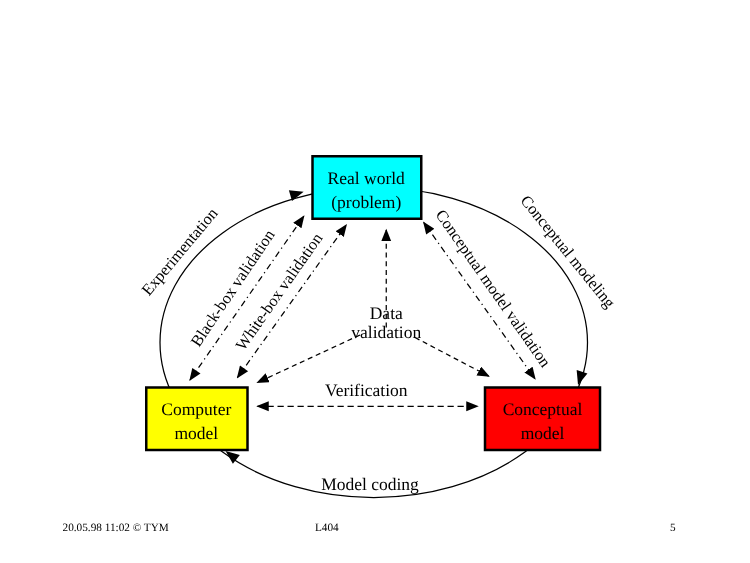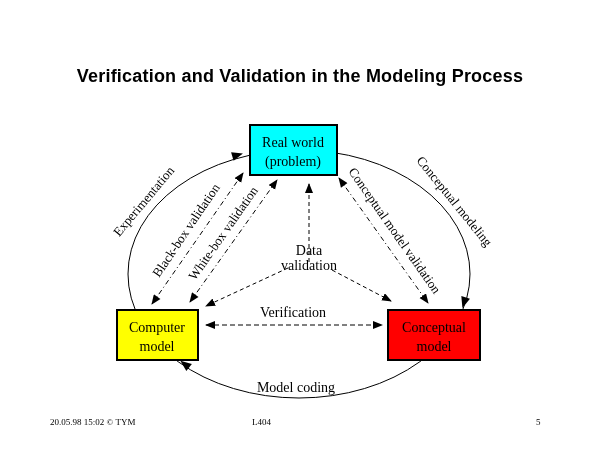--- a/index.html
+++ b/index.html
@@ -17,21 +17,20 @@
   svg text.rlabel{font-size:13px;text-anchor:middle;}
   svg text.node-label{text-anchor:middle;}
   svg text.center-label{text-anchor:middle;}
   .edge{stroke:#000;stroke-width:1;fill:none;}
 </style>
 </head>
 <body>
 
 <div class="slide">
 
-  <div class="title">Verification and Validation in the Modeling Process</div>
 
   <svg width="600" height="450" viewBox="0 0 600 450">
     <defs>
       <marker id="mEnd" markerUnits="userSpaceOnUse" markerWidth="12" markerHeight="10" refX="9" refY="4" orient="auto">
         <path d="M0,0 L10,4 L0,8 Z" fill="#000"></path>
       </marker>
       <marker id="mStart" markerUnits="userSpaceOnUse" markerWidth="12" markerHeight="10" refX="1" refY="4" orient="auto">
         <path d="M10,0 L0,4 L10,8 Z" fill="#000"></path>
       </marker>
     </defs>
@@ -68,16 +67,16 @@
     <text class="center-label" x="293" y="317">Verification</text>
     <text class="center-label" x="296" y="392">Model coding</text>
 
     <text class="rlabel" transform="translate(147,204) rotate(-50)">Experimentation</text>
     <text class="rlabel" transform="translate(193,235) rotate(-56)" dy="-4">Black-box validation</text>
     <text class="rlabel" transform="translate(230,238) rotate(-55)" dy="-4">White-box validation</text>
     <text class="rlabel" transform="translate(387,236) rotate(55)" dy="-5">Conceptual model validation</text>
     <text class="rlabel" transform="translate(451,204) rotate(51)">Conceptual modeling</text>
   </svg>
 
-  <div class="footer-item footer-left">20.05.98 15:02 © TYM</div>
+  <div class="footer-item footer-left">20.05.98 11:02 © TYM</div>
   <div class="footer-item footer-center">L404</div>
   <div class="footer-item footer-right">5</div>
 </div>
 
 </body></html>

